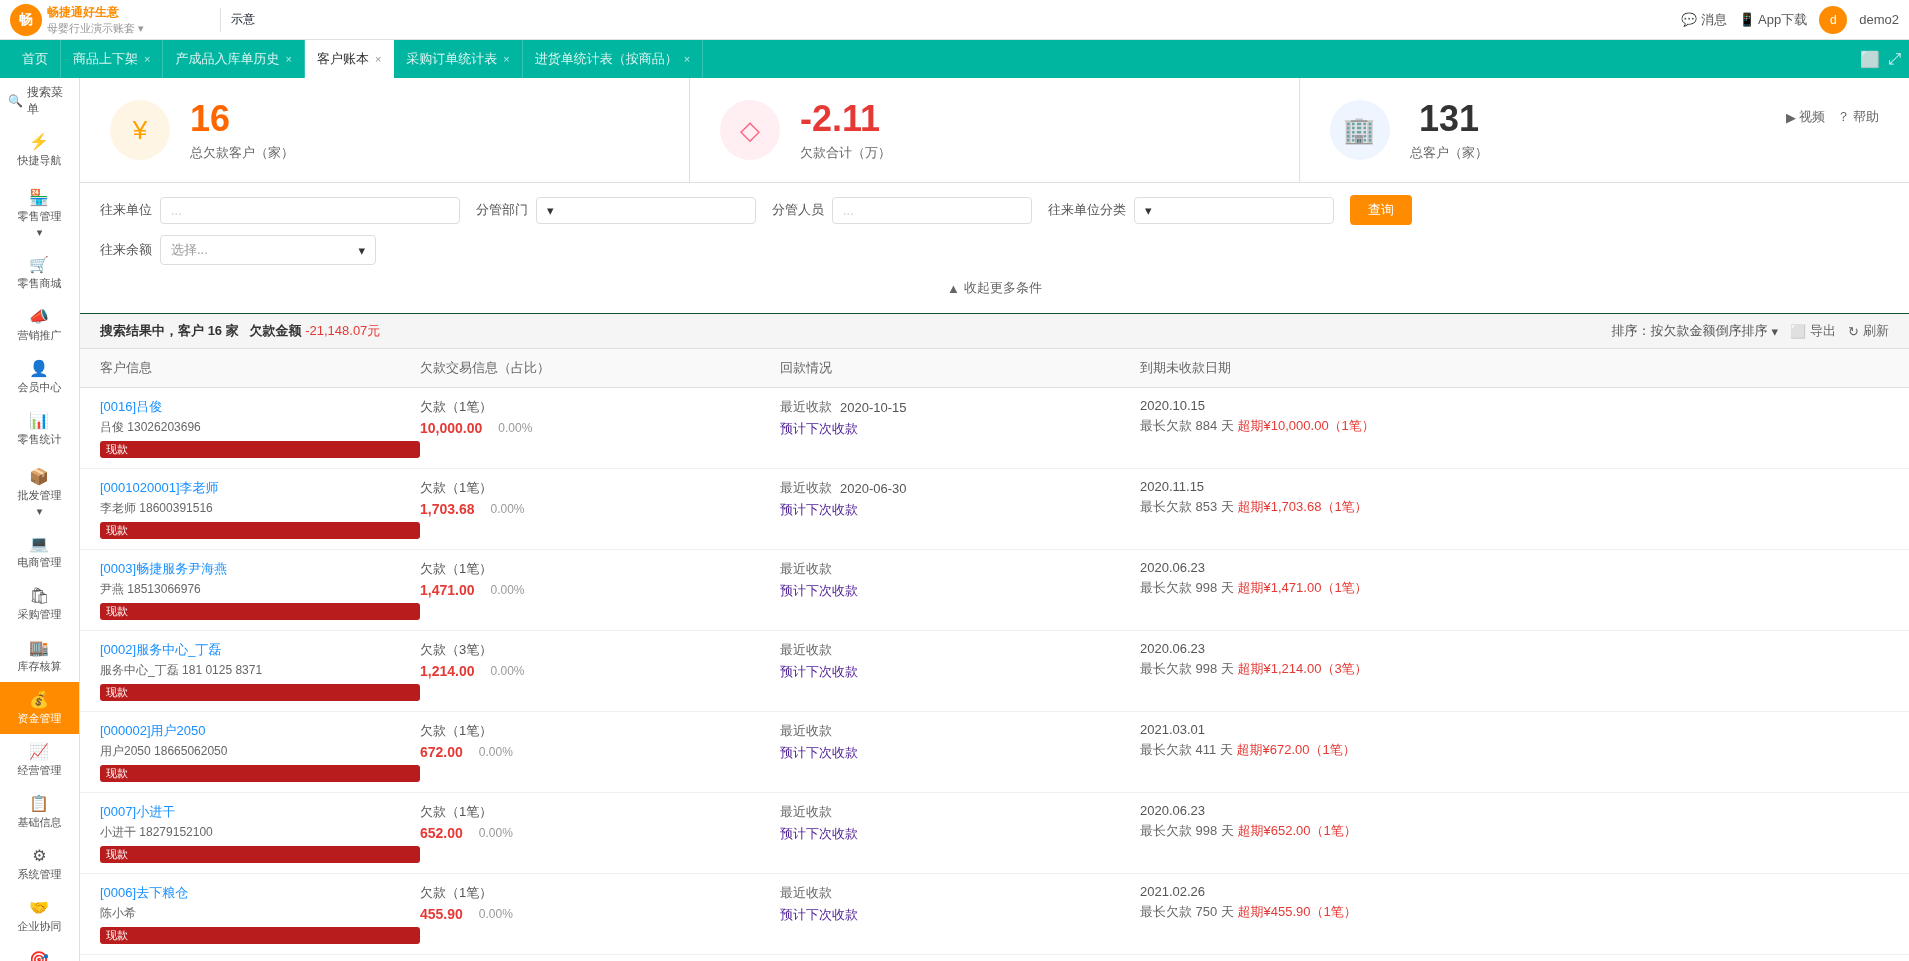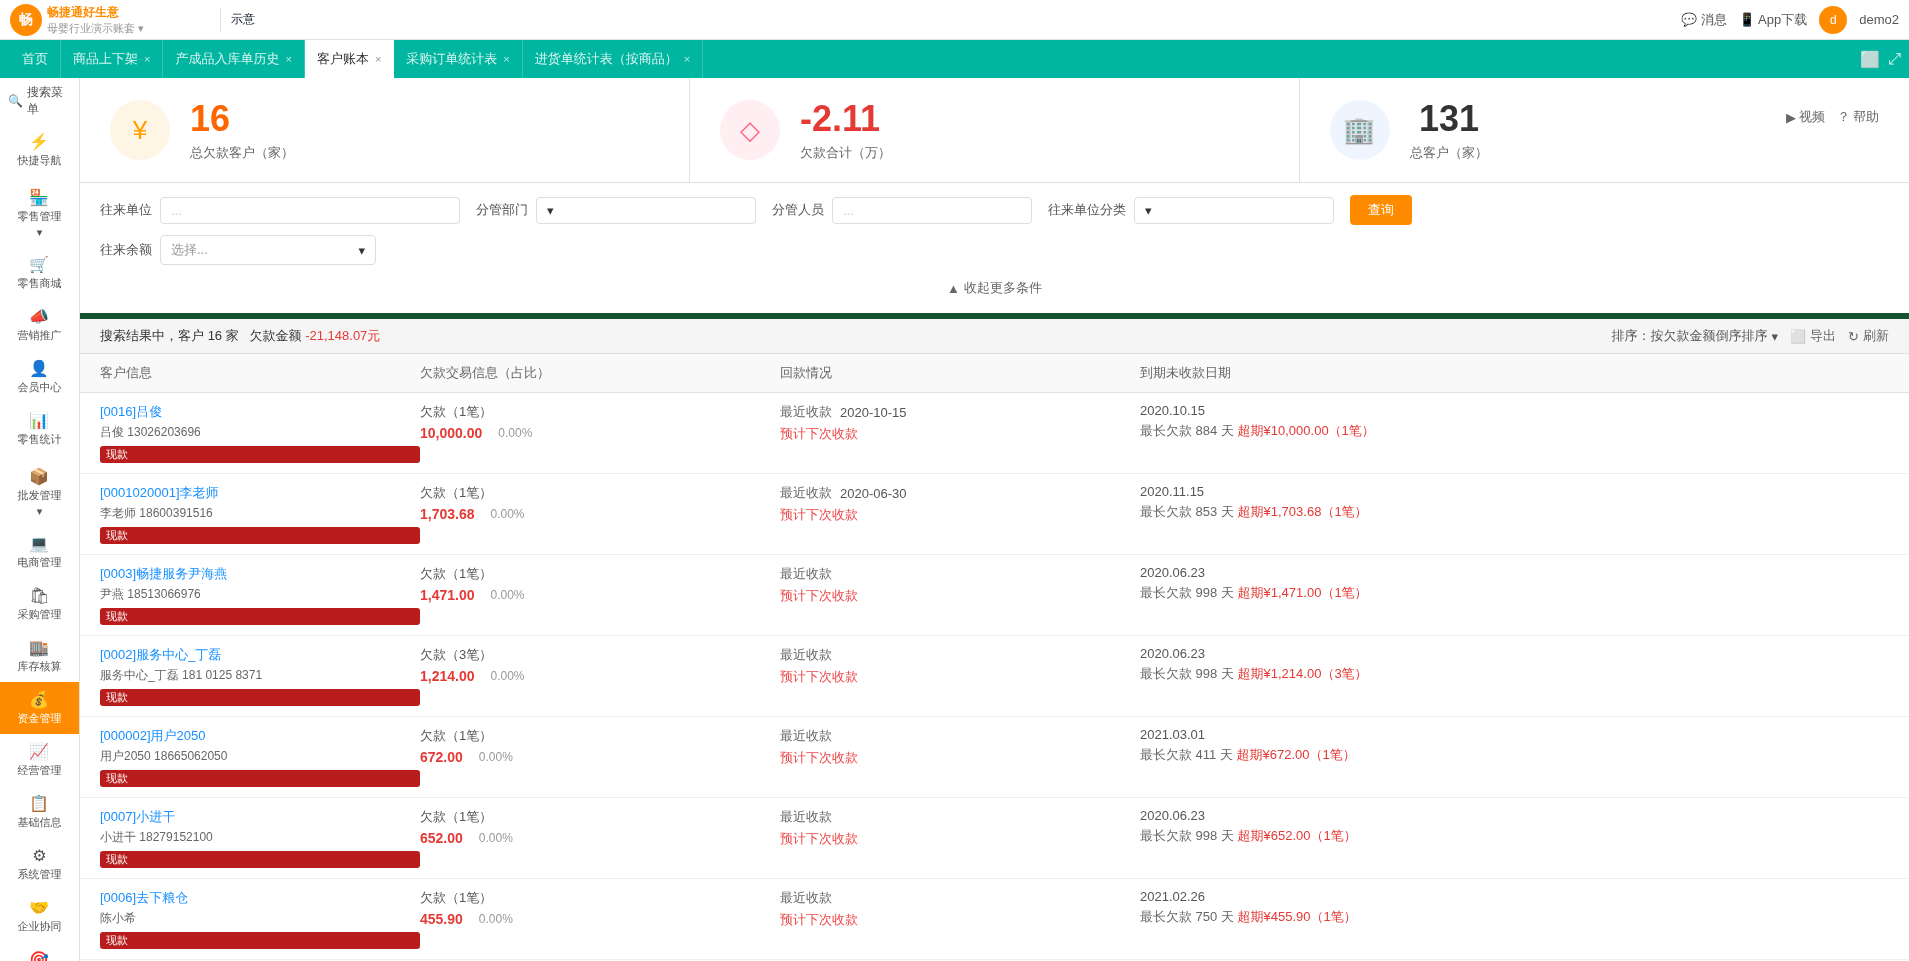--- a/index.html
+++ b/index.html
@@ -48,36 +48,36 @@
     .stat-info { display: flex; flex-direction: column; }
     .stat-value { font-size: 36px; font-weight: bold; }
     .stat-value.orange { color: #ff6600; }
     .stat-value.red { color: #e53935; }
     .stat-value.dark { color: #333; font-weight: 900; text-align: center; }
     .stat-label { font-size: 13px; color: #666; margin-top: 4px; }
     .stat-top-right { margin-left: auto; display: flex; gap: 12px; align-items: flex-start; font-size: 13px; color: #666; }
     .stat-top-right span { cursor: pointer; display: flex; align-items: center; gap: 3px; }
 
     
-    .filter-area { background: #fff; padding: 12px 20px; border-bottom: 6px solid #14532d; }
+    .filter-area { background: #fff; padding: 12px 20px; border-bottom: 1px solid #14532d; }
     .filter-row { display: flex; align-items: center; gap: 16px; margin-bottom: 10px; flex-wrap: wrap; }
     .filter-item { display: flex; align-items: center; gap: 8px; }
     .filter-label { font-size: 13px; color: #555; white-space: nowrap; }
     .filter-input { border: 1px solid #ddd; border-radius: 4px; padding: 5px 10px; font-size: 13px; width: 200px; display: flex; align-items: center; justify-content: space-between; cursor: pointer; background: #fff; }
     .filter-input-wide { width: 300px; }
     .filter-select { border: 1px solid #ddd; border-radius: 4px; padding: 5px 10px; font-size: 13px; width: 216px; display: flex; align-items: center; justify-content: space-between; cursor: pointer; background: #fff; }
     .filter-select-wide { width: 220px; }
     .btn-query { background: #ff8c00; color: #fff; border: none; border-radius: 4px; padding: 6px 18px; font-size: 13px; cursor: pointer; }
     .collapse-btn { display: flex; align-items: center; gap: 4px; color: #666; font-size: 13px; cursor: pointer; }
     .filter-collapse-row { display: flex; justify-content: center; padding: 4px 0; }
 
     
     .result-bar { background: #f5f5f5; padding: 8px 20px; display: flex; align-items: center; justify-content: space-between; border-bottom: 1px solid #e0e0e0; }
     .result-info { font-size: 13px; color: #555; }
-    .result-info span { color: #333; font-weight: 400; }
+    .result-info span { color: #333; font-weight: 700; }
     .result-actions { display: flex; align-items: center; gap: 12px; font-size: 13px; color: #555; }
     .result-actions .sort-btn { display: flex; align-items: center; gap: 4px; cursor: pointer; }
     .result-actions .action-btn { display: flex; align-items: center; gap: 4px; cursor: pointer; color: #666; }
 
     
     .table-container { background: #fff; }
     .table-header { display: grid; grid-template-columns: 320px 360px 360px 1fr; background: #f9f9f9; border-bottom: 1px solid #e0e0e0; padding: 10px 20px; }
     .th { font-size: 13px; color: #666; font-weight: 500; }
     .table-row { display: grid; grid-template-columns: 320px 360px 360px 1fr; border-bottom: 1px solid #f0f0f0; padding: 10px 20px; align-items: start; }
     .customer-info { display: flex; flex-direction: column; gap: 3px; }
@@ -85,21 +85,21 @@
     .customer-detail { font-size: 12px; color: #666; }
     .customer-tag { display: inline-block; background: #b91c1c; color: #fff; border-radius: 3px; padding: 1px 6px; font-size: 11px; margin-top: 2px; }
     .debt-info { display: flex; flex-direction: column; gap: 4px; }
     .debt-count { font-size: 13px; color: #555; }
     .debt-amount { font-size: 14px; color: #e53935; font-weight: 700; }
     .debt-pct { font-size: 12px; color: #999; }
     .debt-row { display: flex; align-items: center; gap: 16px; }
     .recovery-info { display: flex; flex-direction: column; gap: 4px; font-size: 13px; color: #555; }
     .recovery-row { display: flex; align-items: center; gap: 8px; }
     .recovery-date { color: #666; }
-    .recovery-next { color: #ef4444; }
+    .recovery-next { color: #4c1d95; }
     .overdue-info { display: flex; flex-direction: column; gap: 4px; font-size: 13px; }
     .overdue-date { color: #555; }
     .overdue-days { color: #666; }
     .overdue-amount { color: #e53935; cursor: pointer; }
 
     
     .content::-webkit-scrollbar { width: 6px; }
     .content::-webkit-scrollbar-thumb { background: #ccc; border-radius: 3px; }
   </style>
 </head>

